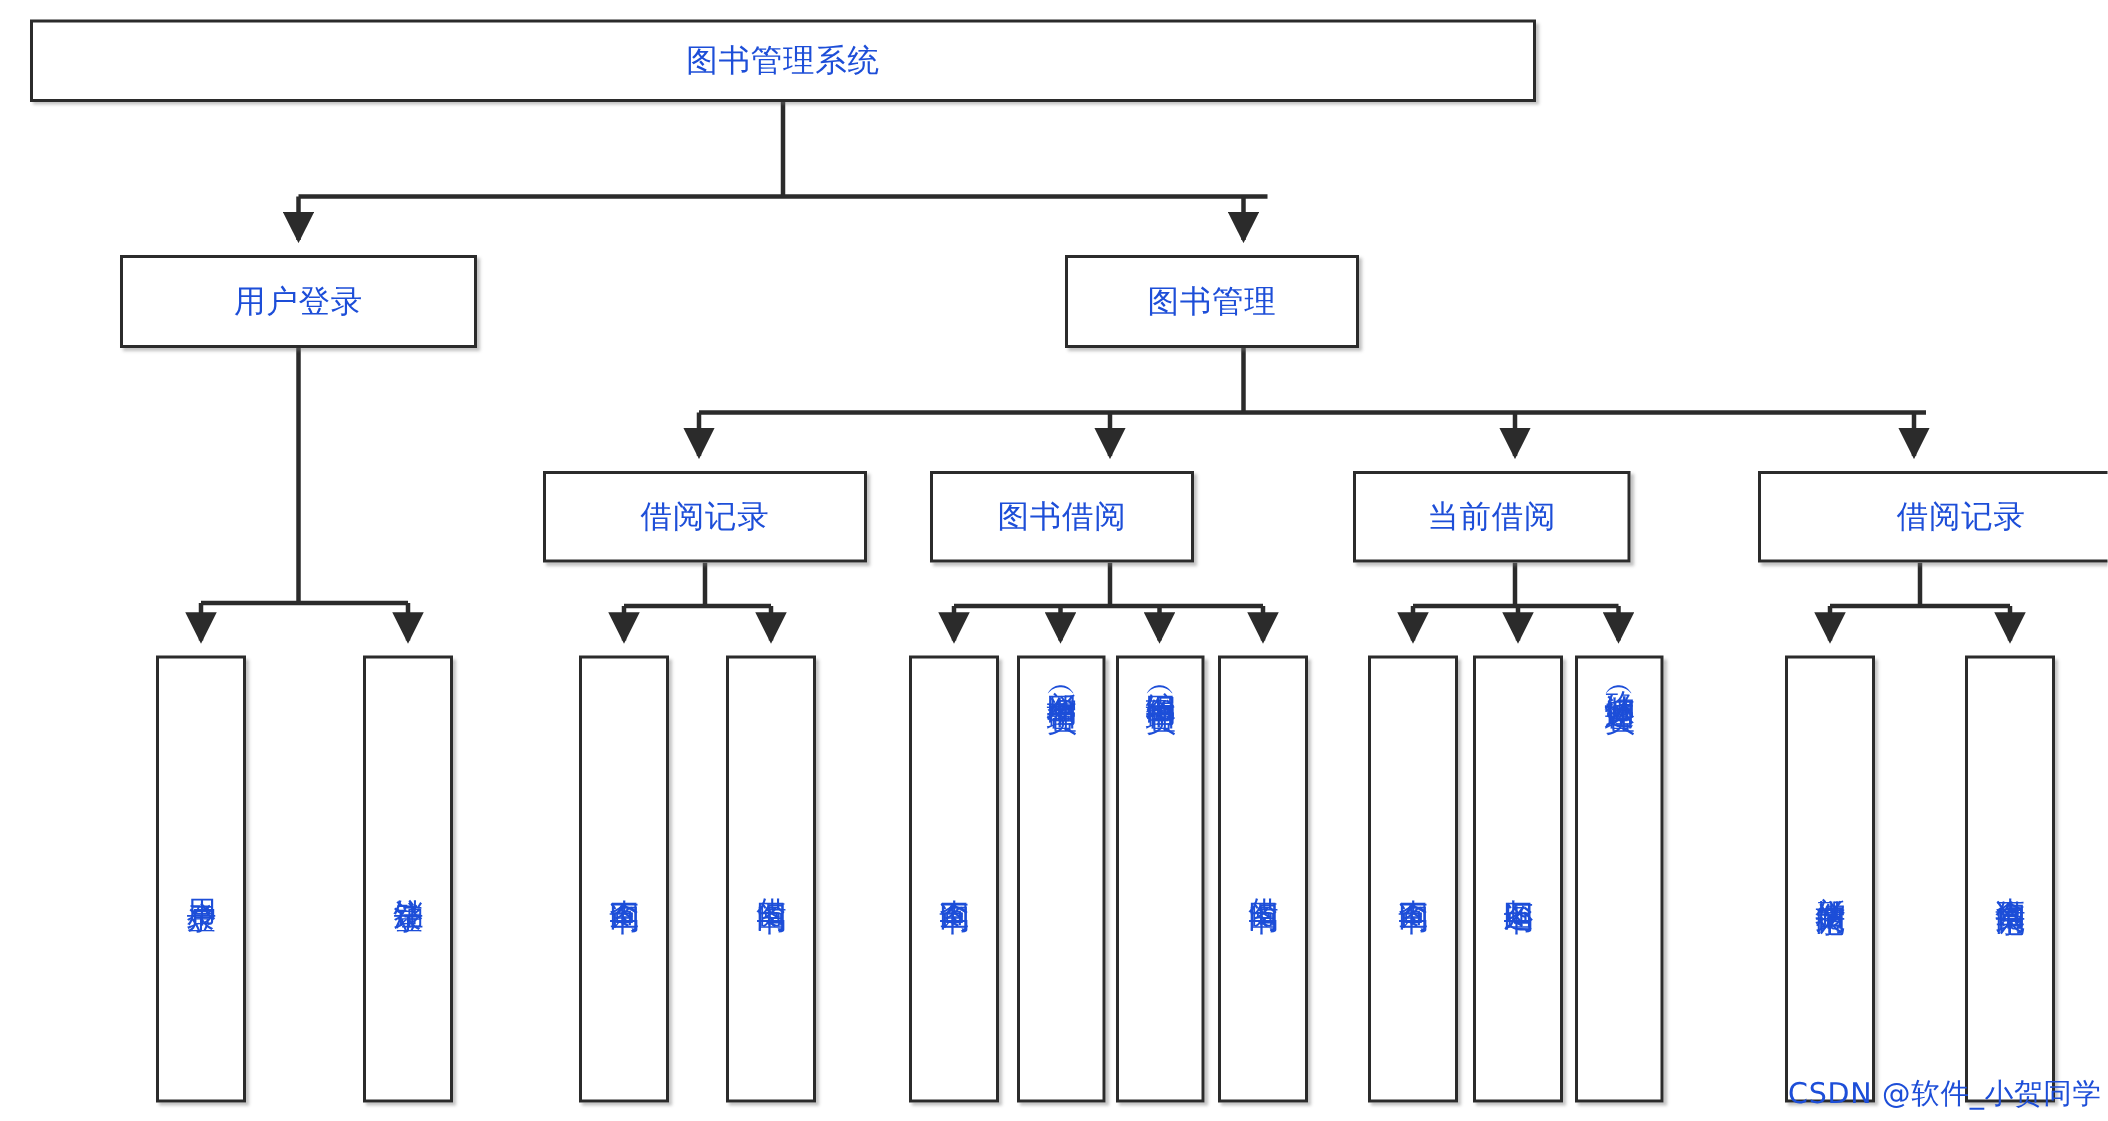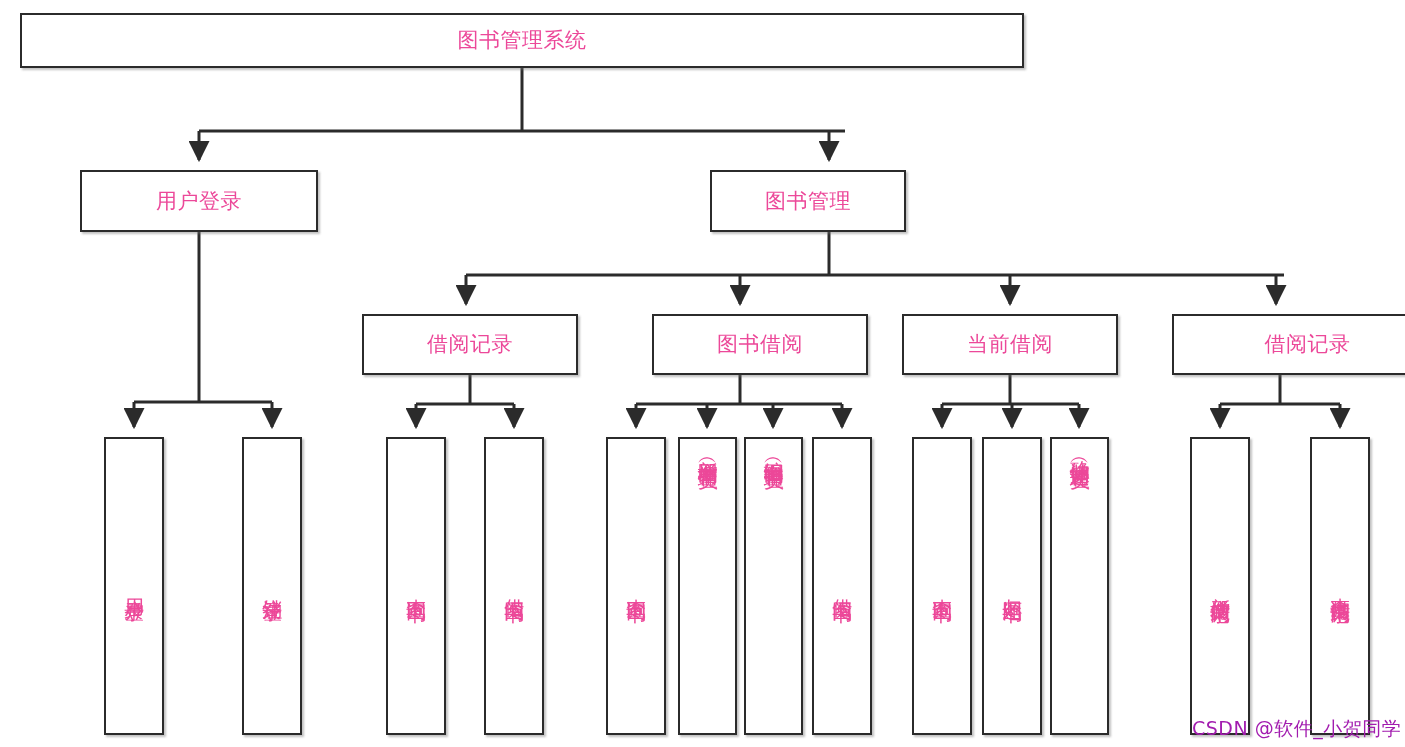--- a/index.html
+++ b/index.html
@@ -33,21 +33,21 @@
     box-sizing: border-box;
     background: #ffffff;
     border: 2.5px solid #2b2b2b;
     box-shadow: 2px 2px 2px rgba(120,120,120,0.45);
     display: flex;
     align-items: center;
     justify-content: center;
     overflow: hidden;
   }
   .node-label {
-    color: #ec4899;
+    color: #1d4ed8;
     font-size: 21px;
     line-height: 1.18;
     letter-spacing: 0.5px;
     text-align: center;
     white-space: nowrap;
   }
   .node-box.leaf {
     align-items: flex-start;
     justify-content: center;
     padding-top: 6px;
@@ -60,21 +60,21 @@
     letter-spacing: 1.5px;
     white-space: normal;
     max-height: 100%;
   }
   .node-box.leaf.centered {
     align-items: center;
     padding-top: 0;
   }
   .watermark {
     position: absolute;
-    color: #a21caf;
+    color: #1d4ed8;
     font-size: 19px;
     letter-spacing: 0.5px;
     white-space: nowrap;
     user-select: none;
   }
 </style>
 </head>
 <body>
 
 <div id="diagram-root">
@@ -148,24 +148,24 @@
   <div class="node-box" style="left: 80px; top: 170px; width: 238px; height: 62px;">
     <span class="node-label">用户登录</span>
   </div>
   <div class="node-box" style="left: 710px; top: 170px; width: 196px; height: 62px;">
     <span class="node-label">图书管理</span>
   </div>
 
   <div class="node-box" style="left: 362px; top: 314px; width: 216px; height: 61px;">
     <span class="node-label">借阅记录</span>
   </div>
-  <div class="node-box" style="left: 652px; top: 314px; width: 216px; height: 61px;">
+  <div class="node-box" style="left: 620px; top: 314px; width: 176px; height: 61px;">
     <span class="node-label">图书借阅</span>
   </div>
-  <div class="node-box" style="left: 902px; top: 314px; width: 216px; height: 61px;">
+  <div class="node-box" style="left: 902px; top: 314px; width: 185px; height: 61px;">
     <span class="node-label">当前借阅</span>
   </div>
   <div class="node-box" style="left: 1172px; top: 314px; width: 243px; height: 61px; padding-left: 28px;">
     <span class="node-label">借阅记录</span>
   </div>
 
   <div class="node-box leaf centered" style="left: 104px; top: 437px; width: 60px; height: 298px;">
     <span class="node-label">用户登录</span>
   </div>
   <div class="node-box leaf centered" style="left: 242px; top: 437px; width: 60px; height: 298px;">

